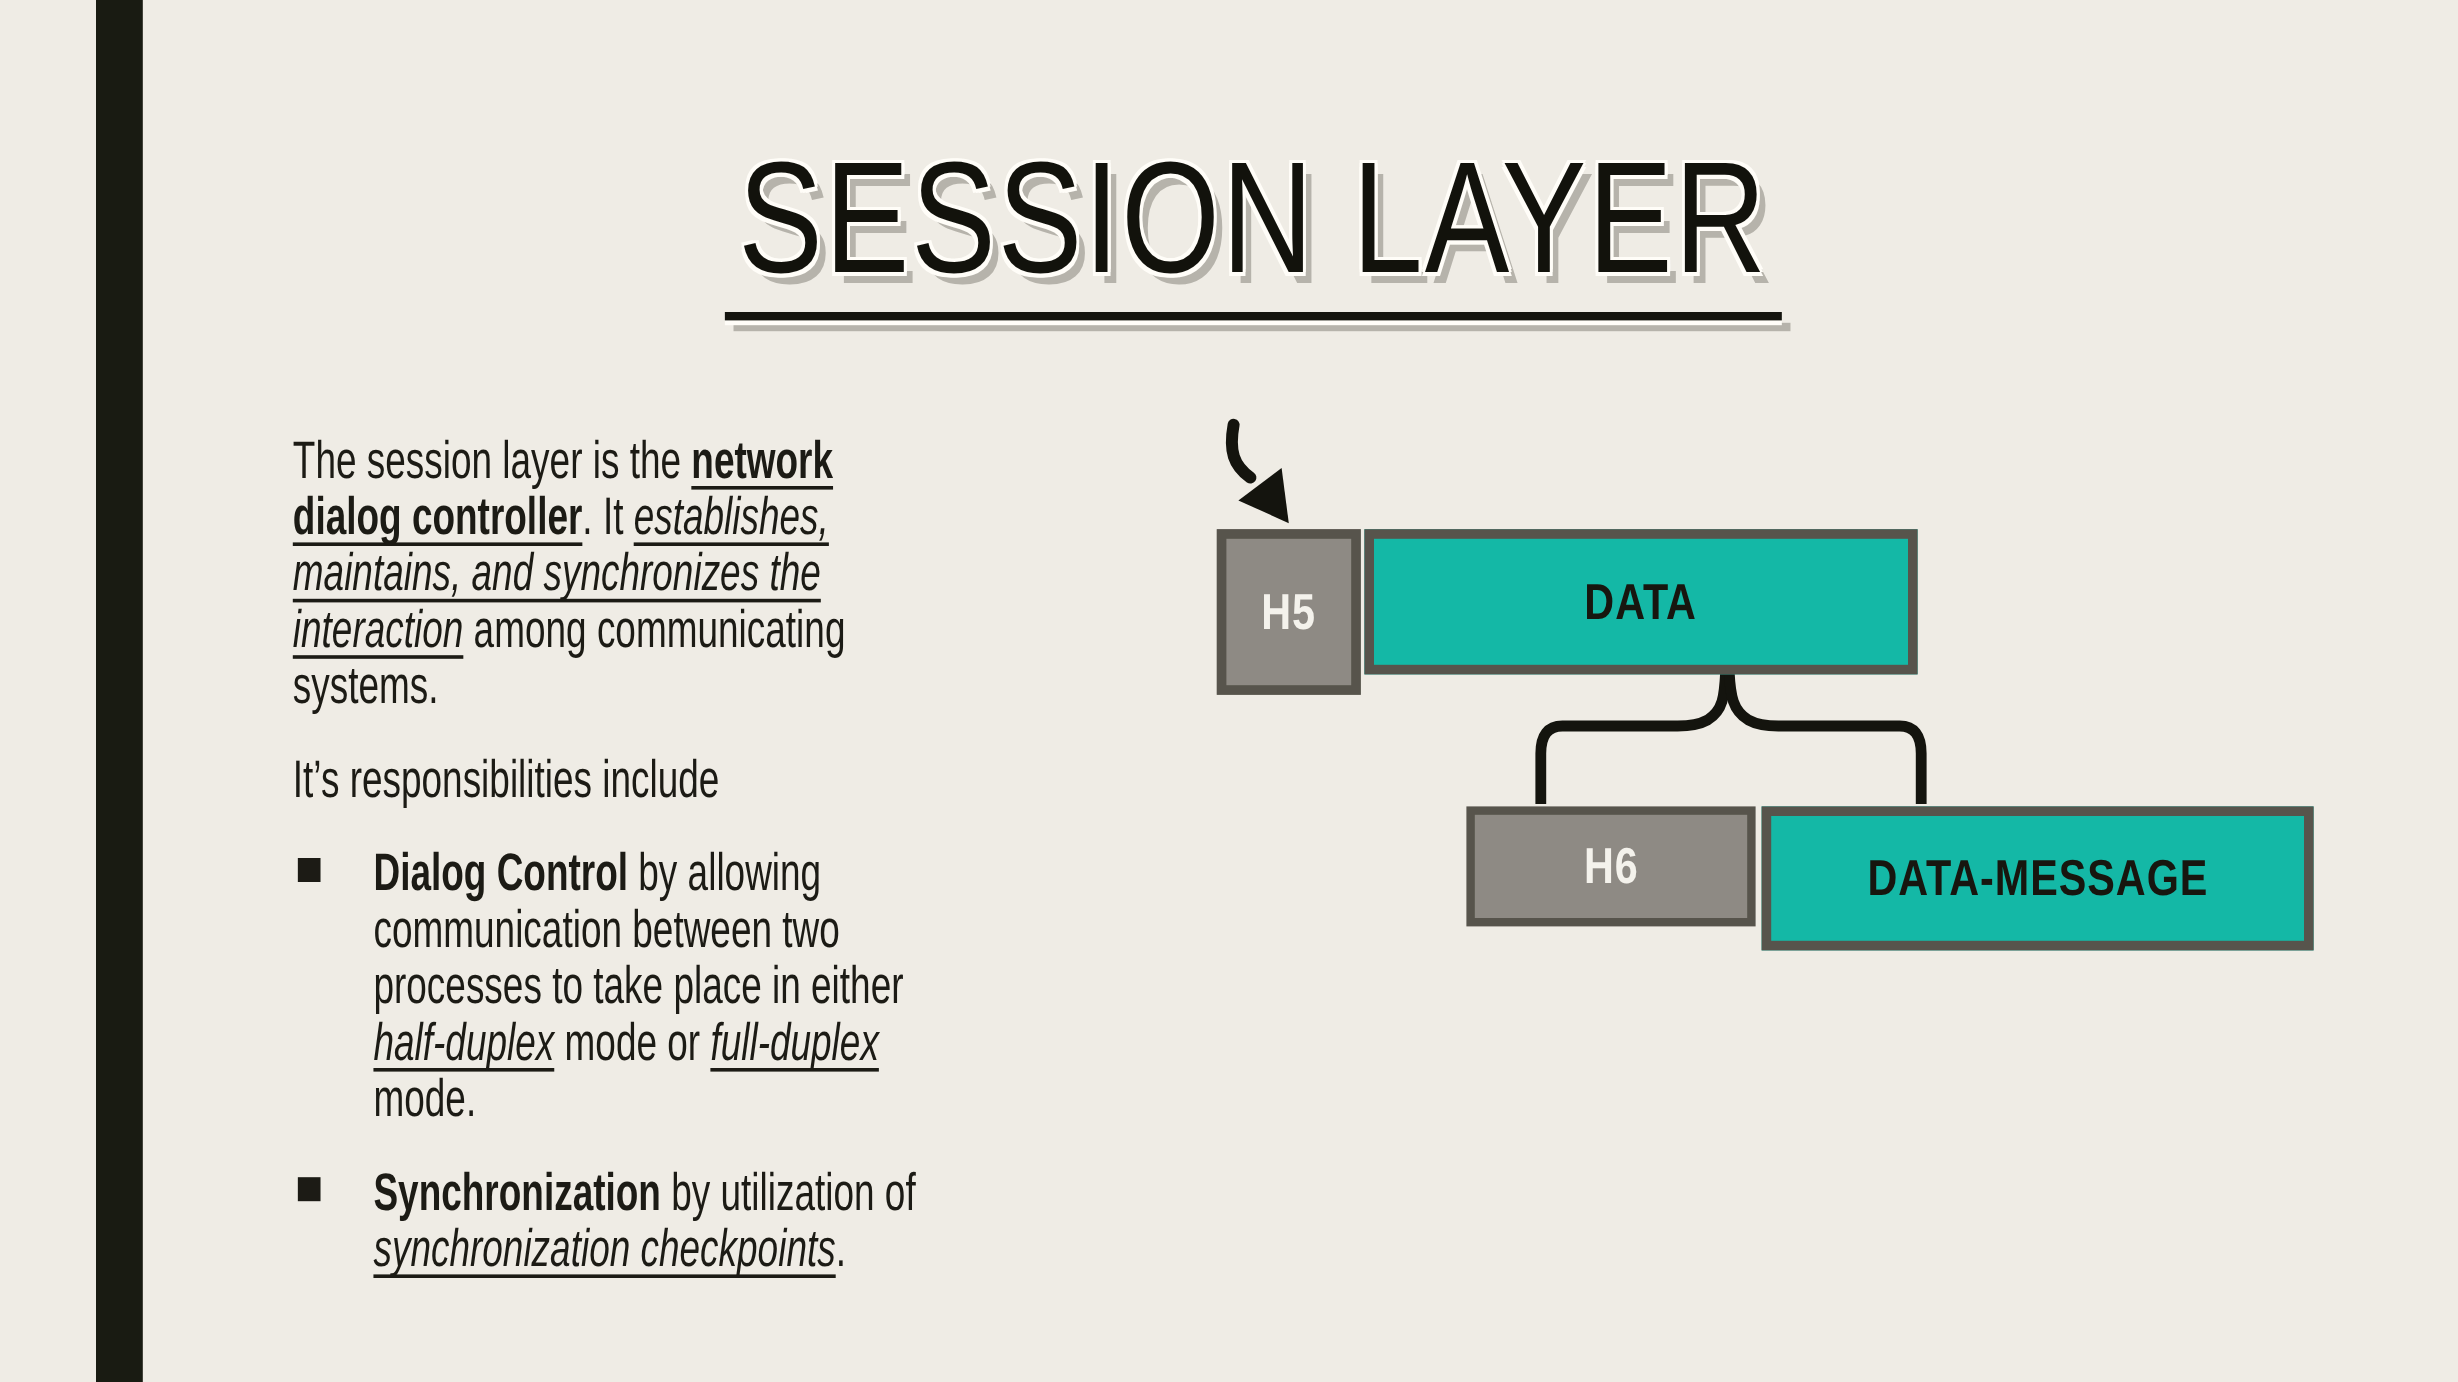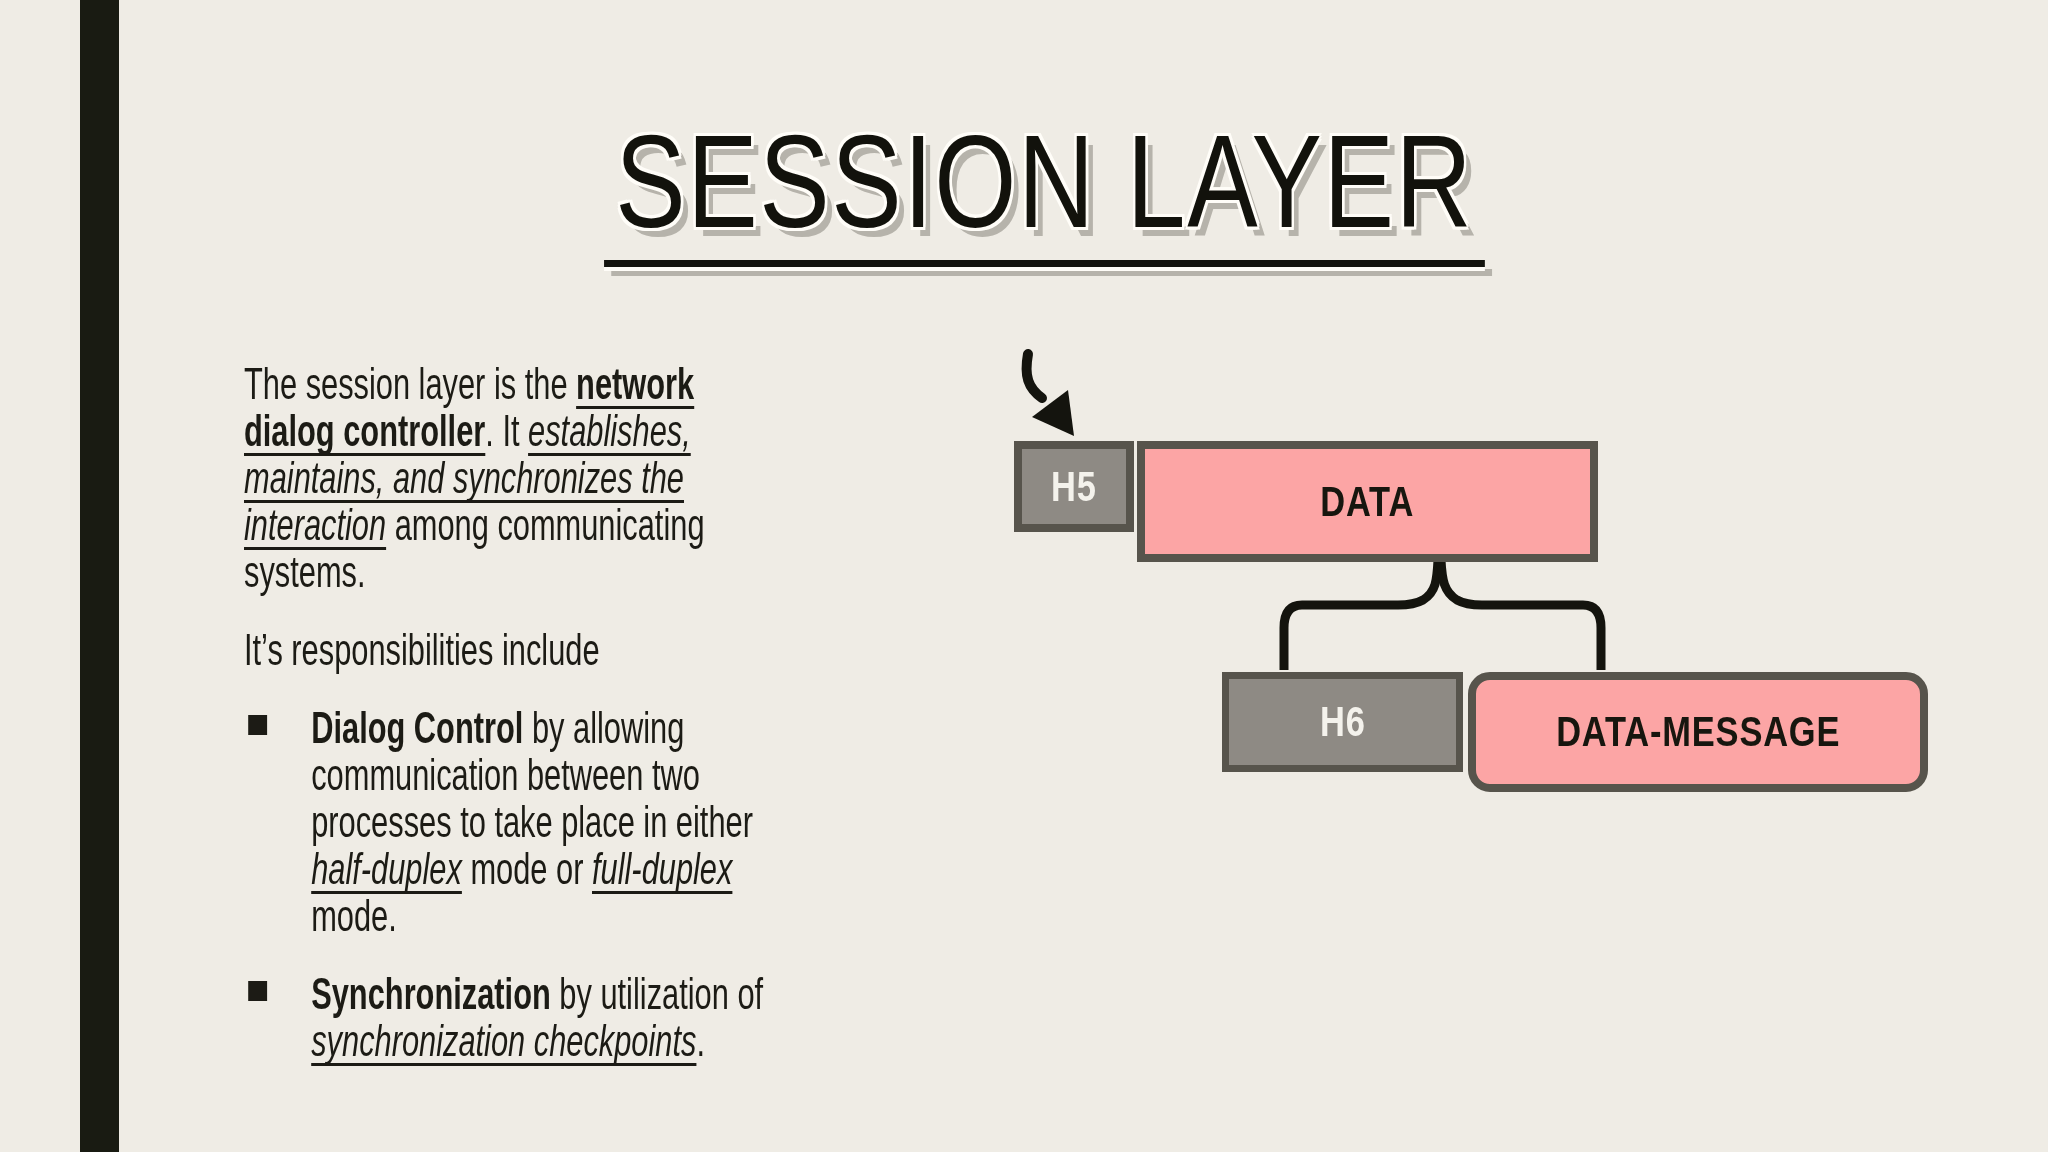--- a/index.html
+++ b/index.html
@@ -37,28 +37,28 @@
   .i{font-style:italic;}
   .u{text-decoration:underline;text-decoration-thickness:3px;text-underline-offset:7px;text-decoration-skip-ink:none;}
   .bullet-item{position:relative;padding-left:96px;margin-bottom:31px;}
   .bullet-item p{margin:0;}
   .bullet-marker{position:absolute;left:6px;top:11px;width:27px;height:20px;background:#1c1b15;}
 
   
   .pdu{position:absolute;box-sizing:border-box;display:flex;align-items:center;justify-content:center;}
   .pdu-label{font-weight:700;font-size:42px;letter-spacing:1px;transform:scaleX(0.82);white-space:nowrap;}
   .hdr{background:#8e8a84;border:8px solid #57544c;color:#f4f2ec;}
-  .pay{background:#fca5a5;border:8px solid #57544c;color:#17160f;}
+  .pay{background:#14b8a6;border:8px solid #57544c;color:#17160f;}
 
-  .box-h5{left:1014px;top:441px;width:120px;height:91px;}
+  .box-h5{left:1014px;top:441px;width:120px;height:138px;}
   .box-data{left:1137px;top:441px;width:461px;height:121px;}
   .row2-headers{position:absolute;left:1222px;top:672px;width:241px;height:100px;
     background:#57544c;box-sizing:border-box;padding:7px;display:flex;gap:9px;}
   .row2-headers .cell{flex:1;background:#8e8a84;color:#f4f2ec;display:flex;align-items:center;justify-content:center;}
-  .box-datamsg{left:1468px;top:672px;width:460px;height:120px;border-radius:22px;}
+  .box-datamsg{left:1468px;top:672px;width:460px;height:120px;}
 
   .diagram-svg{position:absolute;left:0;top:0;width:2048px;height:1152px;pointer-events:none;}
 </style>
 </head>
 <body>
 
 <div class="accent-bar"></div>
 
 <div class="title-wrap">
   <div class="title-inner">

